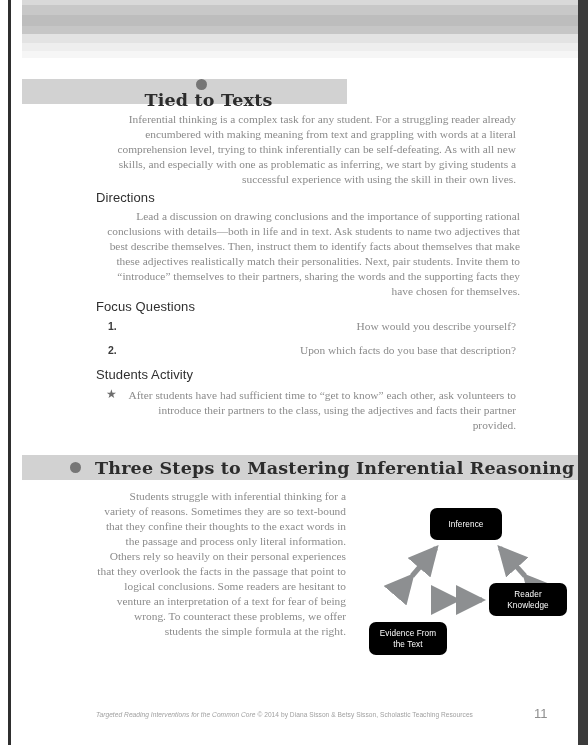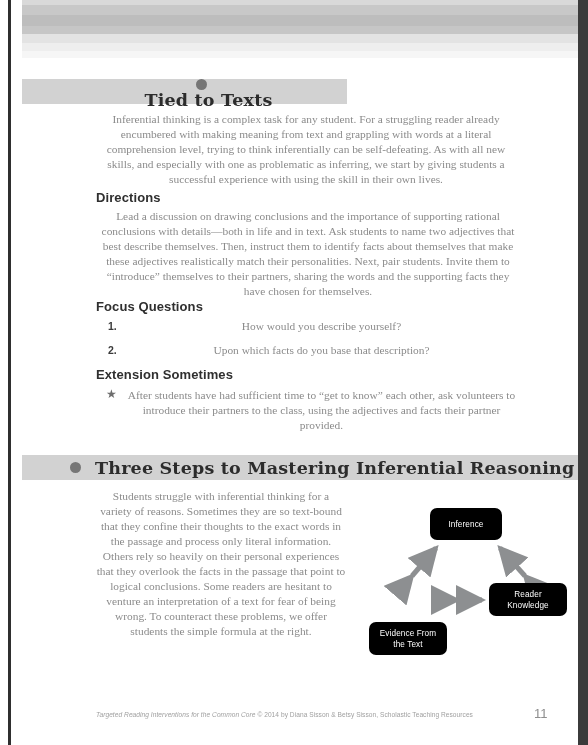--- a/index.html
+++ b/index.html
@@ -119,26 +119,26 @@
     left: 74px;
     box-sizing: border-box;
   }
   p.body-text,
   li.body-text {
     font-family: "Liberation Serif", serif;
     font-size: 11.4px;
     line-height: 15.0px;
     color: #8b8b8b;
     margin: 0;
-    text-align: center;
+    text-align: right;
   }
   h3.subhead {
     font-family: "Liberation Sans", sans-serif;
     font-size: 13px;
-    font-weight: 700;
+    font-weight: 400;
     color: #2f2f2f;
     margin: 0 0 5px 0;
     letter-spacing: 0.1px;
   }
 
   #intro-para { top: 112px; width: 420px; }
   #directions-head { top: 190px; width: 420px; }
   #directions-para { top: 209px; width: 424px; }
   #focus-head { top: 299px; width: 420px; }
   #focus-list { top: 319px; width: 420px; }
@@ -288,21 +288,21 @@
           <span>How would you describe yourself?</span>
         </li>
         <li class="body-text">
           <span class="num">2.</span>
           <span>Upon which facts do you base that description?</span>
         </li>
       </ol>
     </div>
 
     <div class="content" id="ext-head">
-      <h3 class="subhead">Extension Sometimes</h3>
+      <h3 class="subhead">Students Activity</h3>
     </div>
 
     <div class="content" id="ext-list">
       <ul class="star-list">
         <li class="body-text">
           <span class="star">★</span>
           <span>After students have had sufficient time to “get to know” each other, ask volunteers to introduce their partners to the class, using the adjectives and facts their partner provided.</span>
         </li>
       </ul>
     </div>

